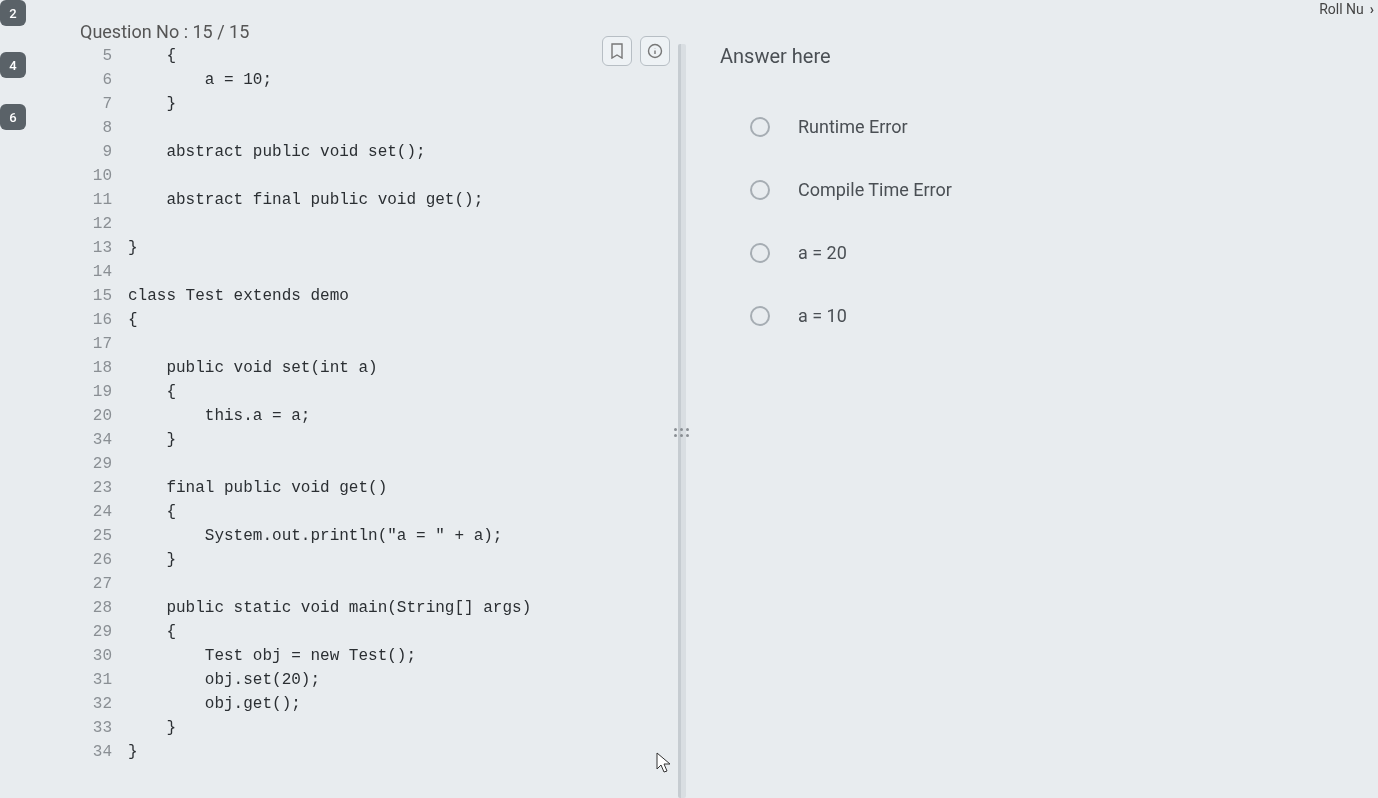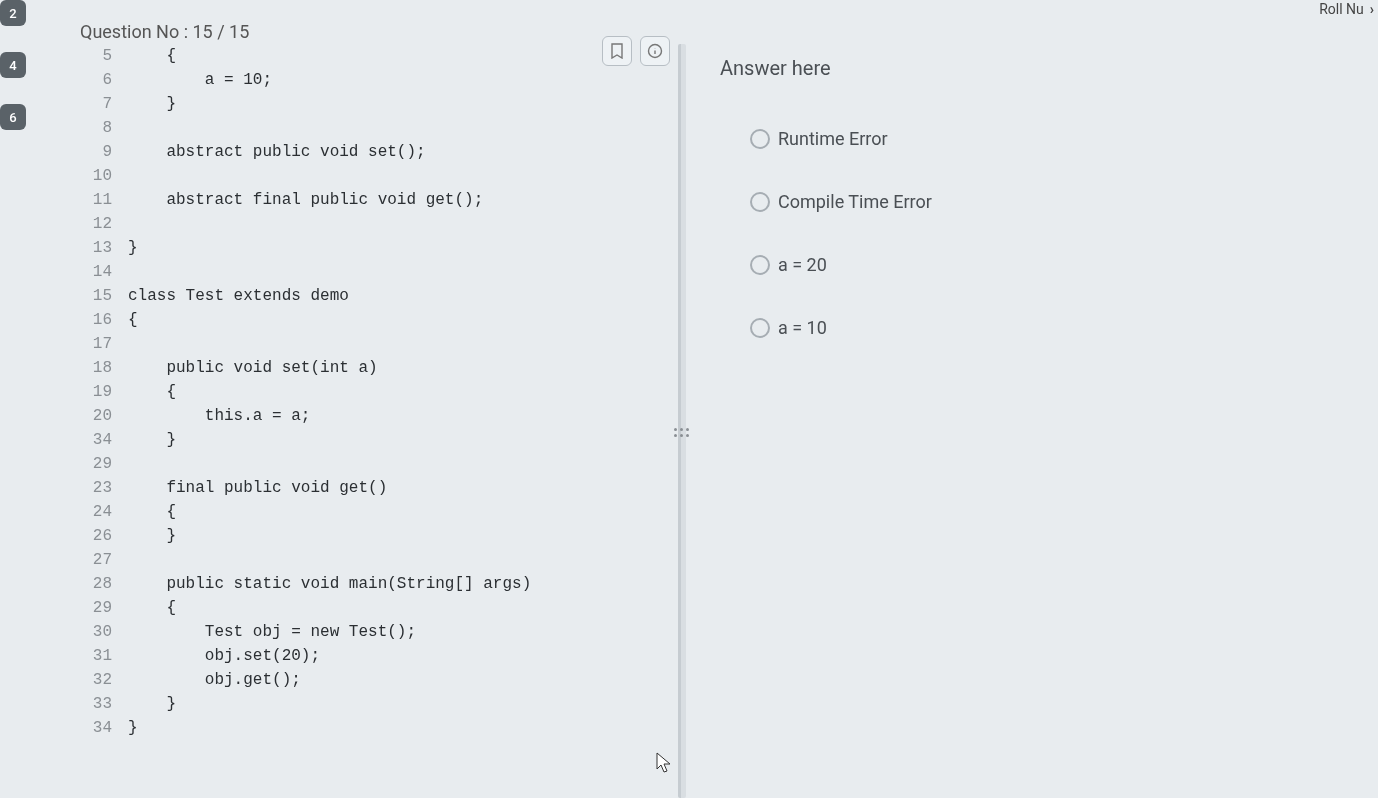--- a/index.html
+++ b/index.html
@@ -137,38 +137,37 @@
       height: 3px;
       background: #8a8f94;
       border-radius: 50%;
     }
     .answer-panel {
       position: absolute;
       left: 720px;
       top: 44px;
       right: 20px;
       bottom: 0;
-      margin-top: 12px;
     }
     .answer-title {
       font-size: 20px;
       color: #4a4f54;
       margin-bottom: 48px;
       font-weight: 400;
     }
     .options {
       display: flex;
       flex-direction: column;
       gap: 42px;
       padding-left: 30px;
     }
     .option {
       display: flex;
       align-items: center;
-      gap: 8px;
+      gap: 28px;
       cursor: pointer;
     }
     .radio {
       width: 20px;
       height: 20px;
       border: 2px solid #a6adb3;
       border-radius: 50%;
       flex-shrink: 0;
     }
     .option-label {
@@ -288,20 +287,24 @@
       <div class="lineno">29</div>
       <div class="codetext"></div>
     </div>
     <div class="code-row">
       <div class="lineno">23</div>
       <div class="codetext">    final public void get()</div>
     </div>
     <div class="code-row">
       <div class="lineno">24</div>
       <div class="codetext">    {</div>
+    </div>
+    <div class="code-row">
+      <div class="lineno">25</div>
+      <div class="codetext">        System.out.println("a = " + a);</div>
     </div>
     <div class="code-row">
       <div class="lineno">26</div>
       <div class="codetext">    }</div>
     </div>
     <div class="code-row">
       <div class="lineno">27</div>
       <div class="codetext"></div>
     </div>
     <div class="code-row">

